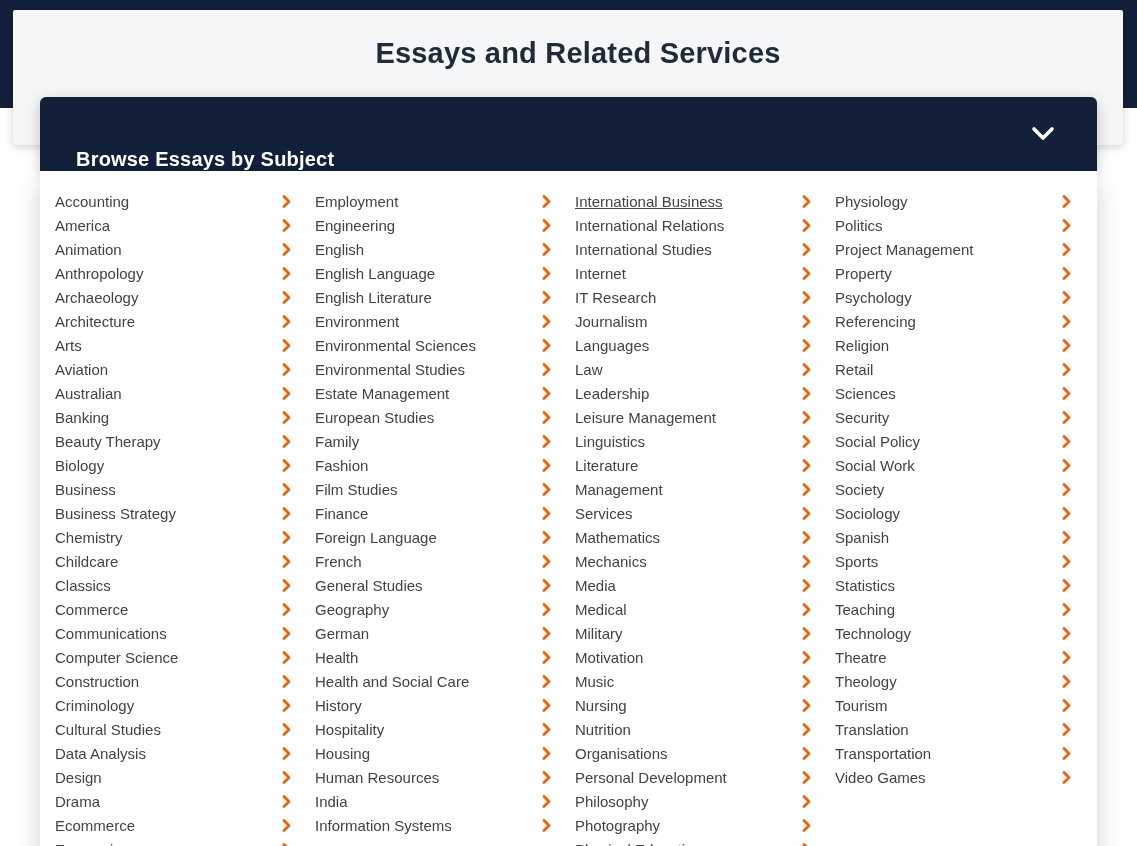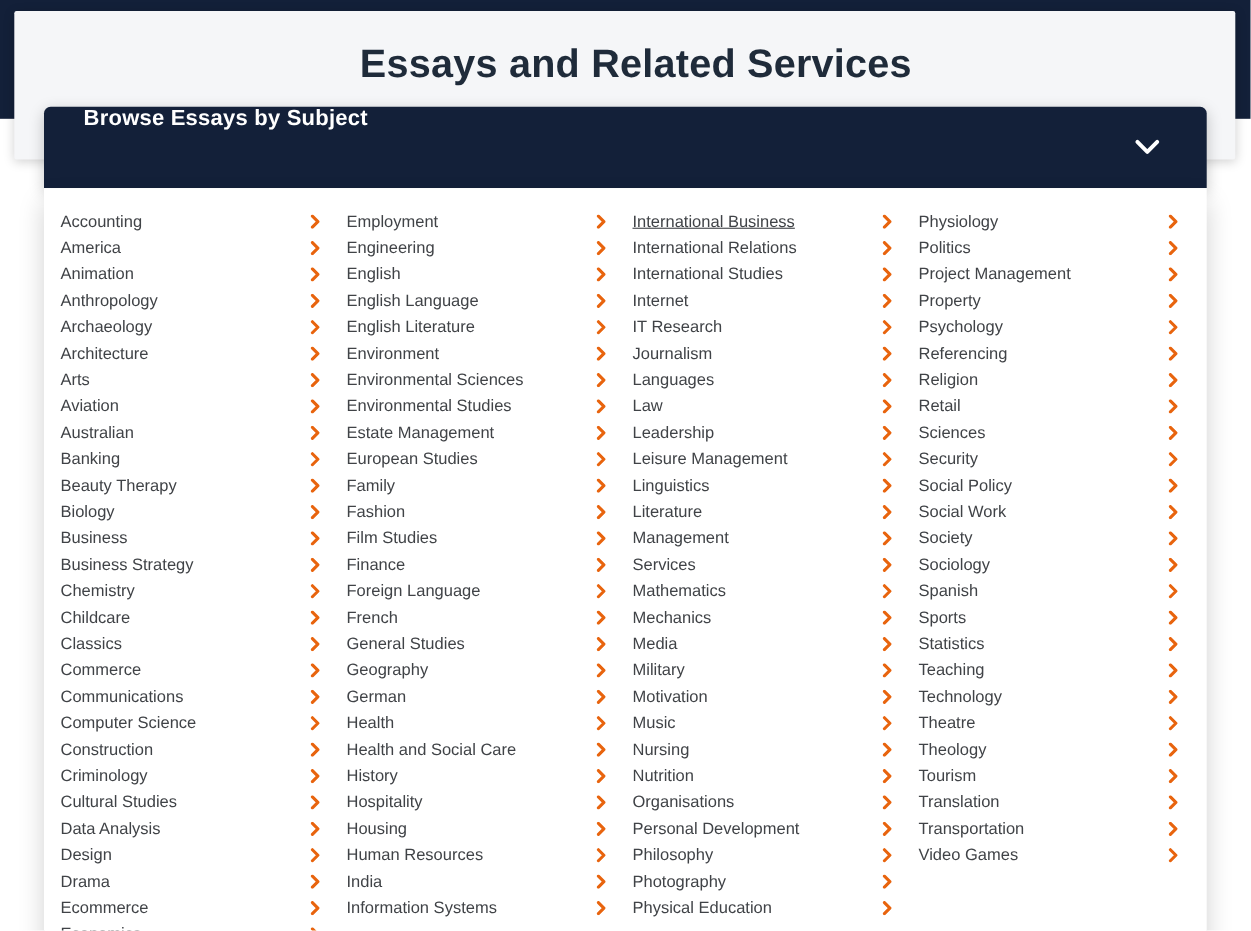--- a/index.html
+++ b/index.html
@@ -30,32 +30,32 @@
   .title-card {
     position: absolute; left: 13px; top: 10px;
     width: 1110px; height: 135px;
     background: var(--card-bg);
     border-radius: 2px;
     box-shadow: 0 2px 10px rgba(0,0,0,0.18);
     display: flex; justify-content: center;
     padding-top: 27px;
   }
   .page-title {
-    font-size: 36px; font-weight: 700;
+    font-size: 29px; font-weight: 700;
     color: var(--title-color);
     letter-spacing: 0.2px;
     margin-left: 20px;
   }
 
   .accordion-header {
     position: absolute; left: 40px; top: 97px;
     width: 1057px; height: 74px;
     background: var(--bar-bg);
     border-radius: 6px 6px 0 0;
-    display: flex; align-items: flex-start;
+    display: flex; align-items: flex-end;
     padding-left: 36px;
     cursor: pointer;
     box-shadow: 0 4px 14px rgba(0,0,0,0.22);
   }
   .accordion-title {
     color: var(--bar-text);
     font-size: 20px; font-weight: 600;
     letter-spacing: 0.2px;
   }
   .chevron-down {
@@ -763,20 +763,28 @@
 
   <a class="subject-item">
     <span class="subject-label">Media</span>
     <span class="chevron-right">
       <svg width="9" height="13" viewBox="0 0 9 13" aria-hidden="true">
         <path d="M2 1.5 L7 6.5 L2 11.5" fill="none" stroke="currentColor" stroke-width="2.8" stroke-linecap="round" stroke-linejoin="round" style="color: var(--chevron-color);"></path>
       </svg>
     </span>
   </a>
 
+  <a class="subject-item">
+    <span class="subject-label">Medical</span>
+    <span class="chevron-right">
+      <svg width="9" height="13" viewBox="0 0 9 13" aria-hidden="true">
+        <path d="M2 1.5 L7 6.5 L2 11.5" fill="none" stroke="currentColor" stroke-width="2.8" stroke-linecap="round" stroke-linejoin="round" style="color: var(--chevron-color);"></path>
+      </svg>
+    </span>
+  </a>
 
   <a class="subject-item">
     <span class="subject-label">Military</span>
     <span class="chevron-right">
       <svg width="9" height="13" viewBox="0 0 9 13" aria-hidden="true">
         <path d="M2 1.5 L7 6.5 L2 11.5" fill="none" stroke="currentColor" stroke-width="2.8" stroke-linecap="round" stroke-linejoin="round" style="color: var(--chevron-color);"></path>
       </svg>
     </span>
   </a>
 

